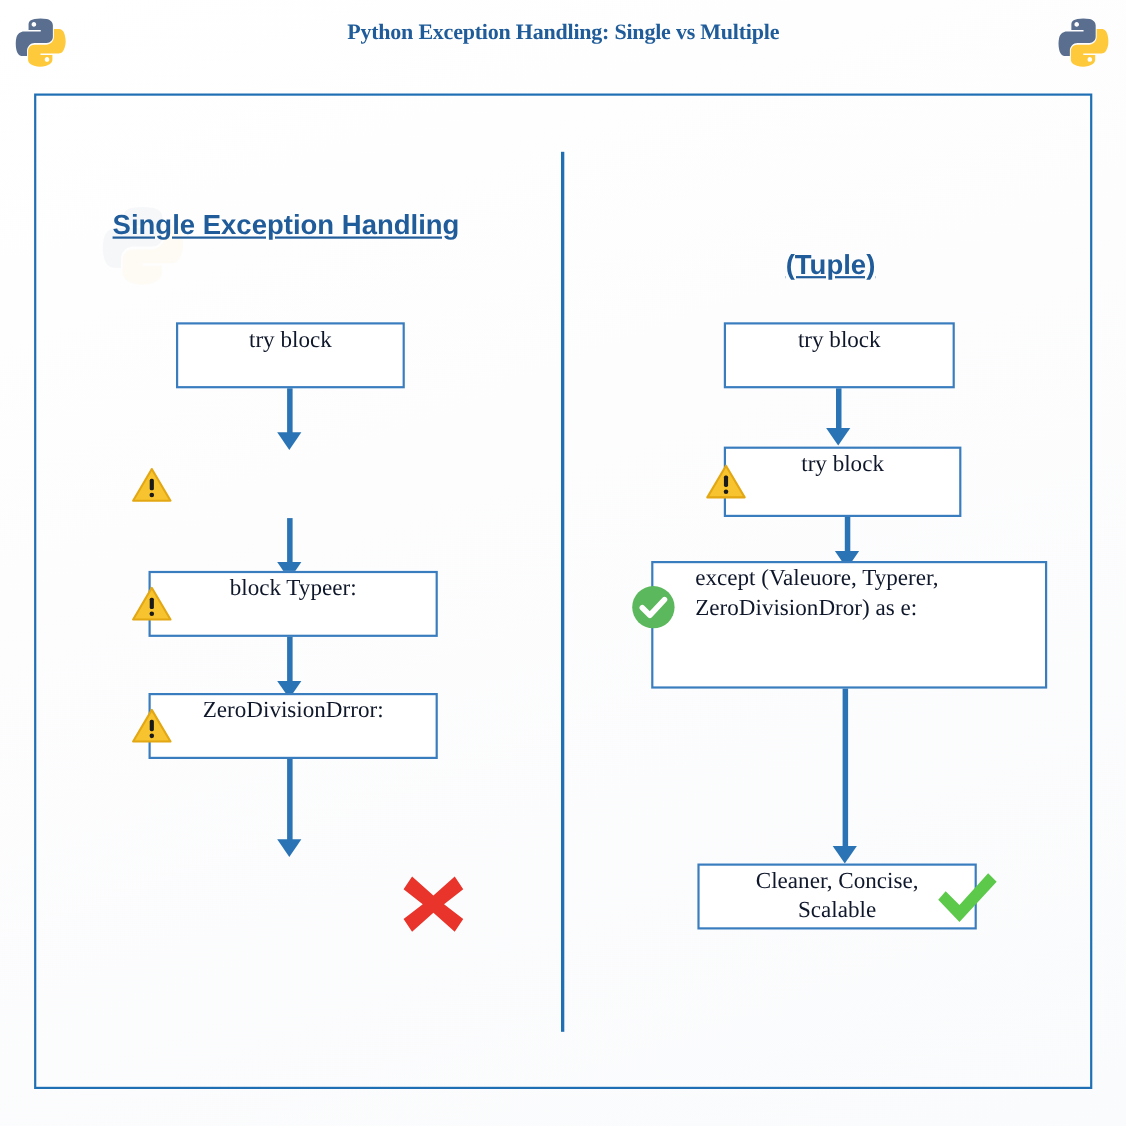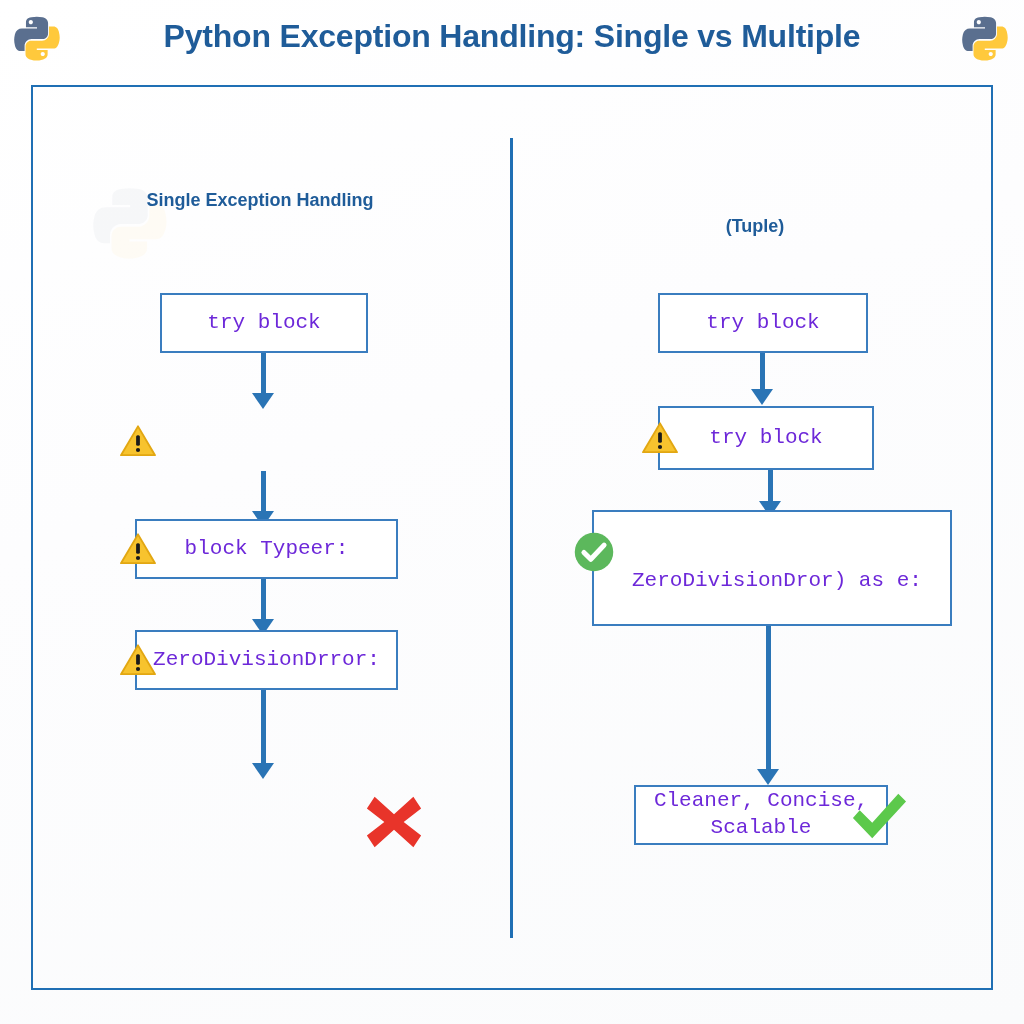--- a/index.html
+++ b/index.html
@@ -21,25 +21,26 @@
     height: 1024px;
     background: linear-gradient(160deg, #ffffff 0%, #fdfdfe 40%, #fafbfc 100%);
   }
 
   
   .title {
     position: absolute;
     left: 0; top: 18px;
     width: 1024px;
     text-align: center;
-    font-size: 32px;
+    font-size: 20px;
     font-weight: bold;
     color: #1F5C99;
     letter-spacing: -0.2px;
     white-space: nowrap;
+    font-family: Liberation Serif, serif;
   }
   .pylogo {
     position: absolute;
     width: 46px;
     height: 46px;
   }
   .pylogo.left { left: 14px; top: 16px; }
   .pylogo.right { left: 962px; top: 16px; }
 
   
@@ -67,39 +68,39 @@
     top: 138px;
     width: 3px;
     height: 800px;
     background: #1F6FB4;
   }
 
   
   .col-head {
     position: absolute;
     text-align: center;
-    font-size: 18px;
+    font-size: 25px;
     font-weight: bold;
     color: #1F5C99;
     line-height: 1.42;
+    text-decoration: underline;
   }
   .col-head.left  { left: 40px;  top: 188px; width: 440px; }
   .col-head.right { left: 535px; top: 188px; width: 440px; }
 
   
   .node {
     position: absolute;
     box-sizing: border-box;
     border: 2px solid #3A7DBF;
     background: #ffffff;
     display: flex;
-    align-items: center;
-    color: #6d28d9;
+    color: #0f172a;
     font-size: 21px;
-    font-family: Liberation Mono, monospace;
+    font-family: Liberation Serif, serif;
     line-height: 1.28;
   }
   .node.center { justify-content: center; text-align: center; }
   .node.pad-left { padding-left: 38px; }
   .node-text { display: block; }
 
   
   .arrow {
     position: absolute;
     width: 5px;
@@ -228,21 +229,21 @@
       <path d="M20 2.5 L38 33 H2 Z" fill="#F7C32E" stroke="#E2A712" stroke-width="2" stroke-linejoin="round"></path>
       <rect x="18" y="12" width="4" height="11" rx="1.6" fill="#1a1a1a"></rect>
       <circle cx="20" cy="27.5" r="2.2" fill="#1a1a1a"></circle>
     </svg>
   </div>
   <div class="arrow" style="left:768px; top:470px; height:34px;"></div>
   <div class="arrow-head" style="left:759px; top:501px;"></div>
 
   <div class="node pad-left" style="left:592px; top:510px; width:360px; height:116px;">
     <span class="node-text">
-      <br>
+      <span>except (Valeuore, Typerer,</span><br>
       <span>ZeroDivisionDror) as e:</span>
     </span>
   </div>
   <div class="badge check-circle" style="left:572px; top:530px;">
     <svg viewBox="0 0 48 48" width="44" height="44">
       <circle cx="24" cy="24" r="21" fill="#5CB85C"></circle>
       <path d="M13 24.5 L20.5 32 L35 16.5" fill="none" stroke="#ffffff" stroke-width="5.5" stroke-linecap="round" stroke-linejoin="round"></path>
     </svg>
   </div>
   <div class="arrow" style="left:766px; top:626px; height:145px;"></div>

